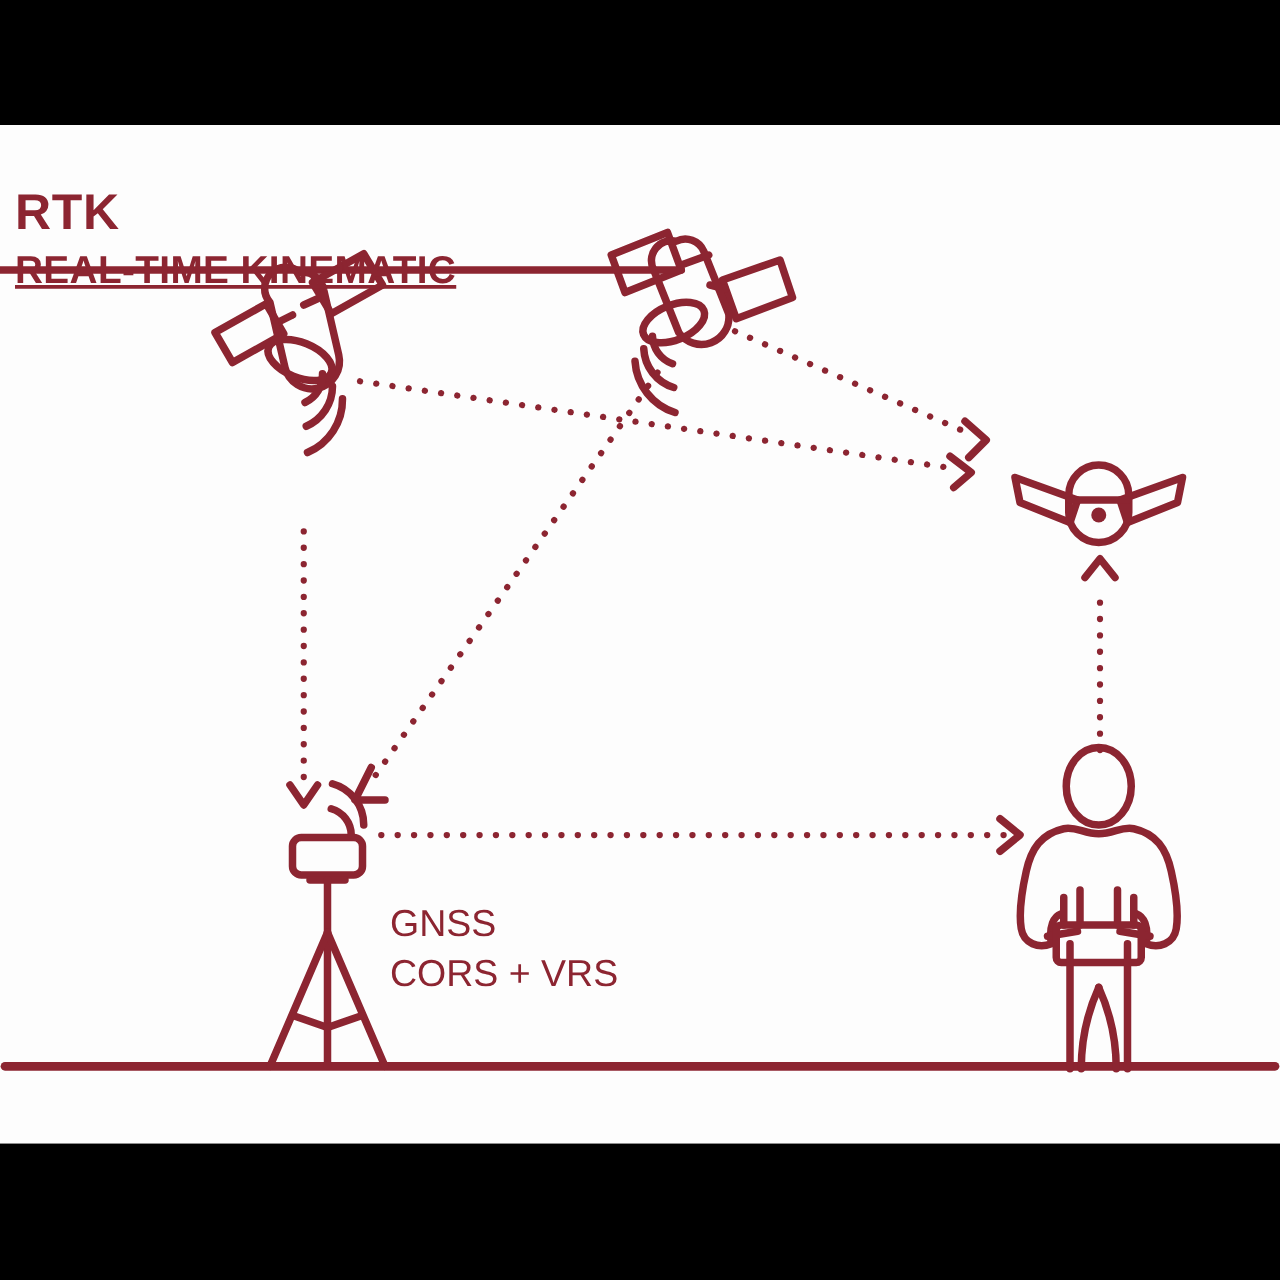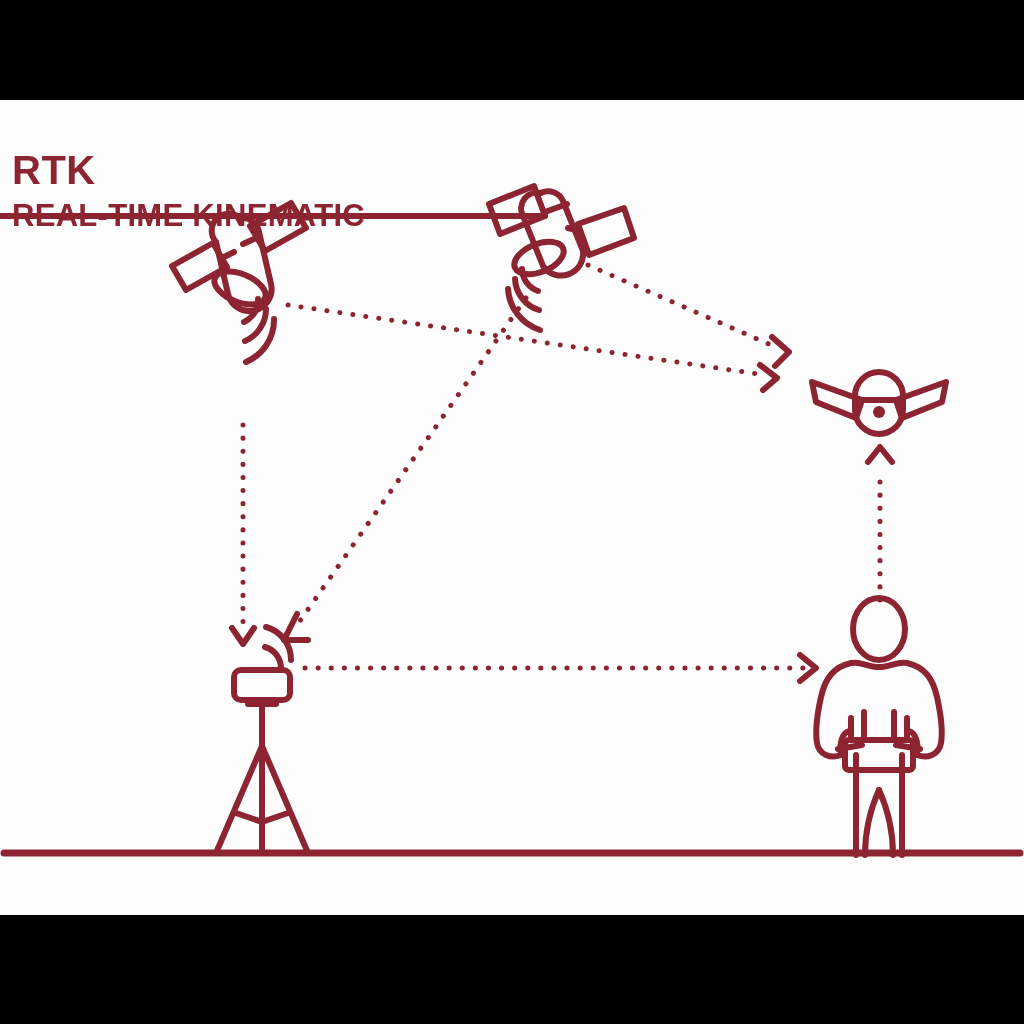--- a/index.html
+++ b/index.html
@@ -54,20 +54,21 @@
     font-size: 40px;
     font-weight: 700;
     letter-spacing: 0.5px;
     margin: 0 0 10px 0;
   }
   #title-sub {
     font-size: 31px;
     font-weight: 600;
     letter-spacing: 0.3px;
     margin: 0;
+    text-decoration: underline;
   }
   .caption-block {
     position: absolute;
     left: 312px;
     top: 620px;
     color: #8c2531;
     font-size: 30px;
     line-height: 1.33;
     font-weight: 400;
   }
@@ -201,19 +202,21 @@
       </g>
 
     </svg>
 
     <div class="title-block">
       <div id="title-main">RTK</div>
       <div id="title-sub">REAL-TIME KINEMATIC</div>
     </div>
 
     <div class="caption-block">
+      <div class="caption-line">GNSS</div>
+      <div class="caption-line">CORS + VRS</div>
     </div>
 
   </div>
 
   <div class="letterbox" id="letterbox-bottom"></div>
 
 </div>
 
 </body></html>

